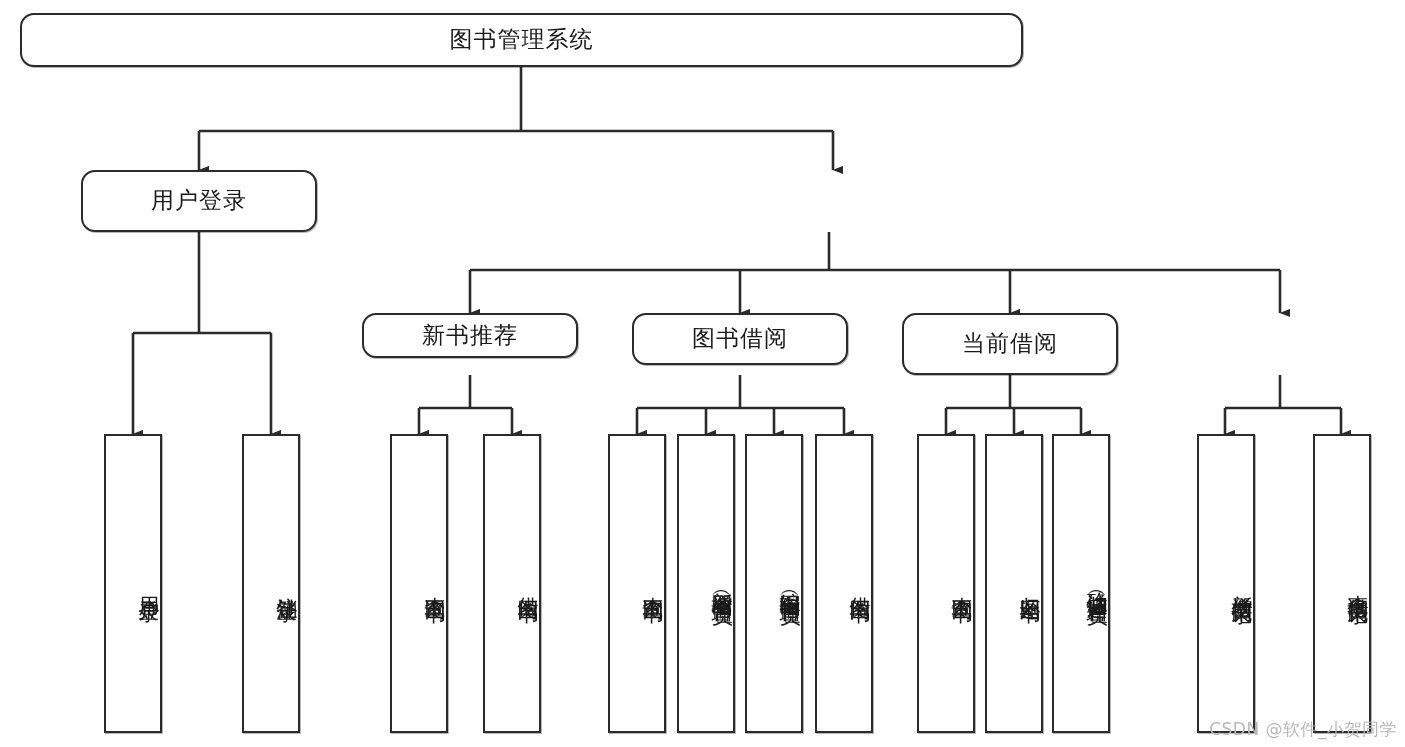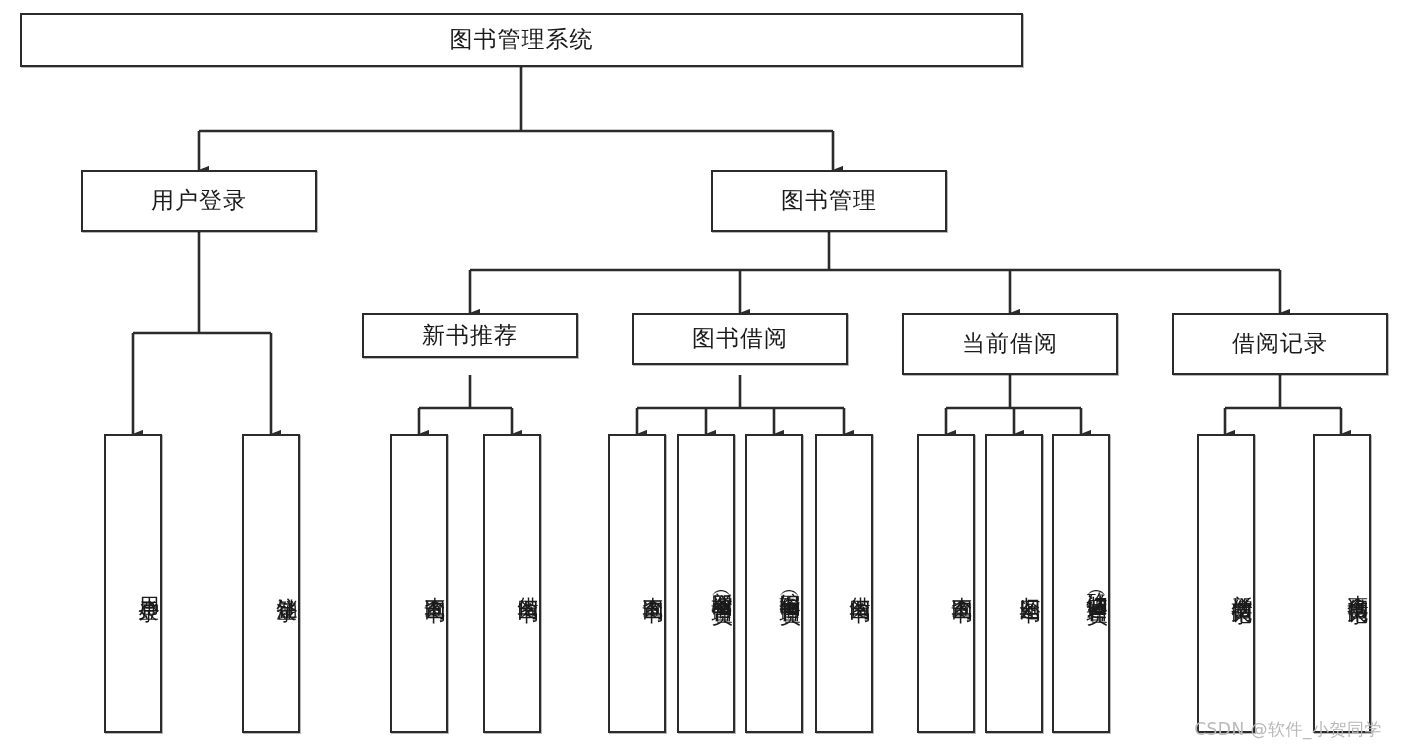--- a/index.html
+++ b/index.html
@@ -23,20 +23,21 @@
     display:flex;
     align-items:center;
     justify-content:center;
     color:#1a1a1a;
   }
   .node.horiz{
     font-size:23px;
     letter-spacing:1px;
     line-height:1.1;
     white-space:nowrap;
+    border-radius:14px;
   }
   .node.vert{
     writing-mode:vertical-rl;
     text-orientation:upright;
     font-size:21px;
     line-height:1.14;
     letter-spacing:2px;
     padding-top:6px;
     padding-bottom:6px;
     align-items:flex-start;
@@ -47,21 +48,21 @@
     writing-mode:vertical-rl;
     text-orientation:upright;
     display:block;
   }
   #edges{
     position:absolute;left:0;top:0;width:1405px;height:747px;
     pointer-events:none;
   }
   #watermark{
     position:absolute;
-    right:23px;bottom:6px;
+    right:8px;bottom:6px;
     font-size:17px;
     color:#b9b9b9;
     letter-spacing:0.5px;
     white-space:nowrap;
     font-family:"DejaVu Sans","Liberation Sans",sans-serif;
     margin-top:22px;
   }
 </style>
 </head>
 <body>
@@ -119,35 +120,29 @@
     </g>
   </svg>
 
   <div class="node horiz" style="left:20px;top:13px;width:1003px;height:54px;">
     <span>图书管理系统</span>
   </div>
 
   <div class="node horiz" style="left:81px;top:170px;width:236px;height:62px;">
     <span>用户登录</span>
   </div>
-  <div class="node horiz" style="left:711px;top:170px;width:236px;height:62px;">
-    <span>图书管理</span>
-  </div>
 
   <div class="node horiz" style="left:362px;top:313px;width:216px;height:45px;">
     <span>新书推荐</span>
   </div>
   <div class="node horiz" style="left:632px;top:313px;width:216px;height:52px;">
     <span>图书借阅</span>
   </div>
   <div class="node horiz" style="left:902px;top:313px;width:216px;height:62px;justify-content:center;">
     <span>当前借阅</span>
-  </div>
-  <div class="node horiz" style="left:1172px;top:313px;width:216px;height:62px;">
-    <span>借阅记录</span>
   </div>
 
   <div class="node vert" style="left:104px;top:434px;width:58px;height:299px;">
     <span>用户登录</span>
   </div>
   <div class="node vert" style="left:242px;top:434px;width:58px;height:299px;">
     <span>注销登录</span>
   </div>
 
   <div class="node vert" style="left:390px;top:434px;width:58px;height:299px;">

